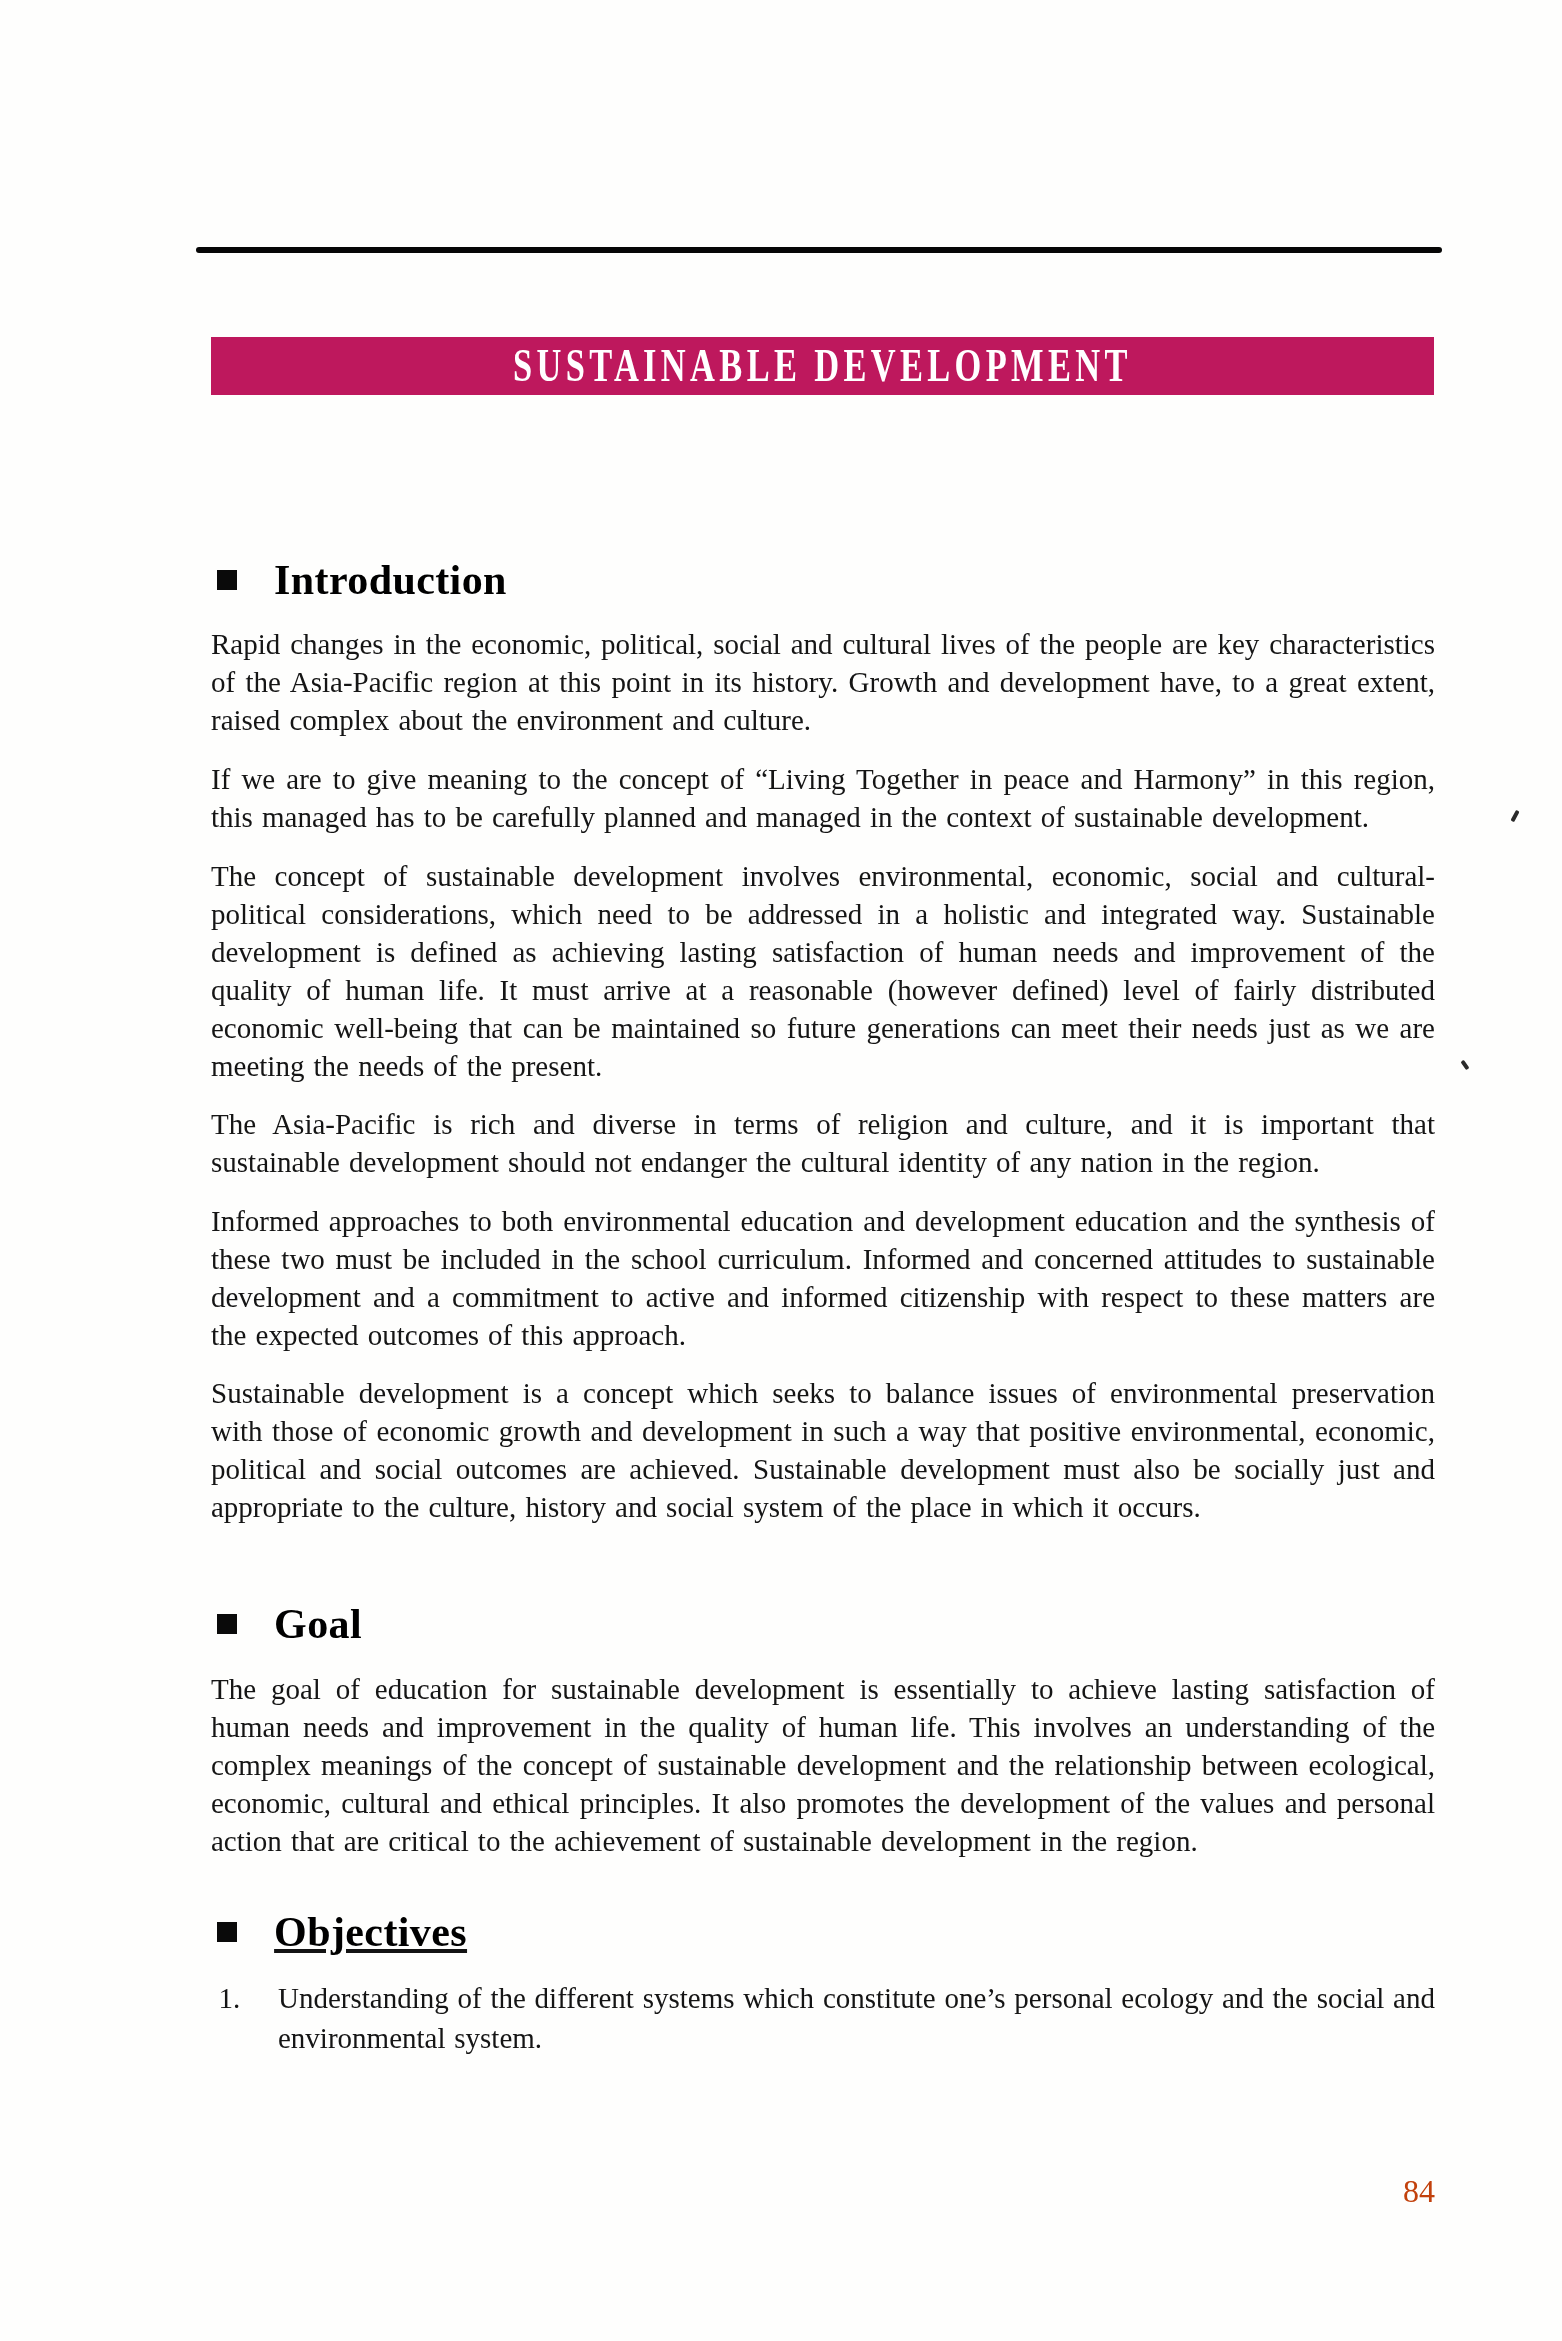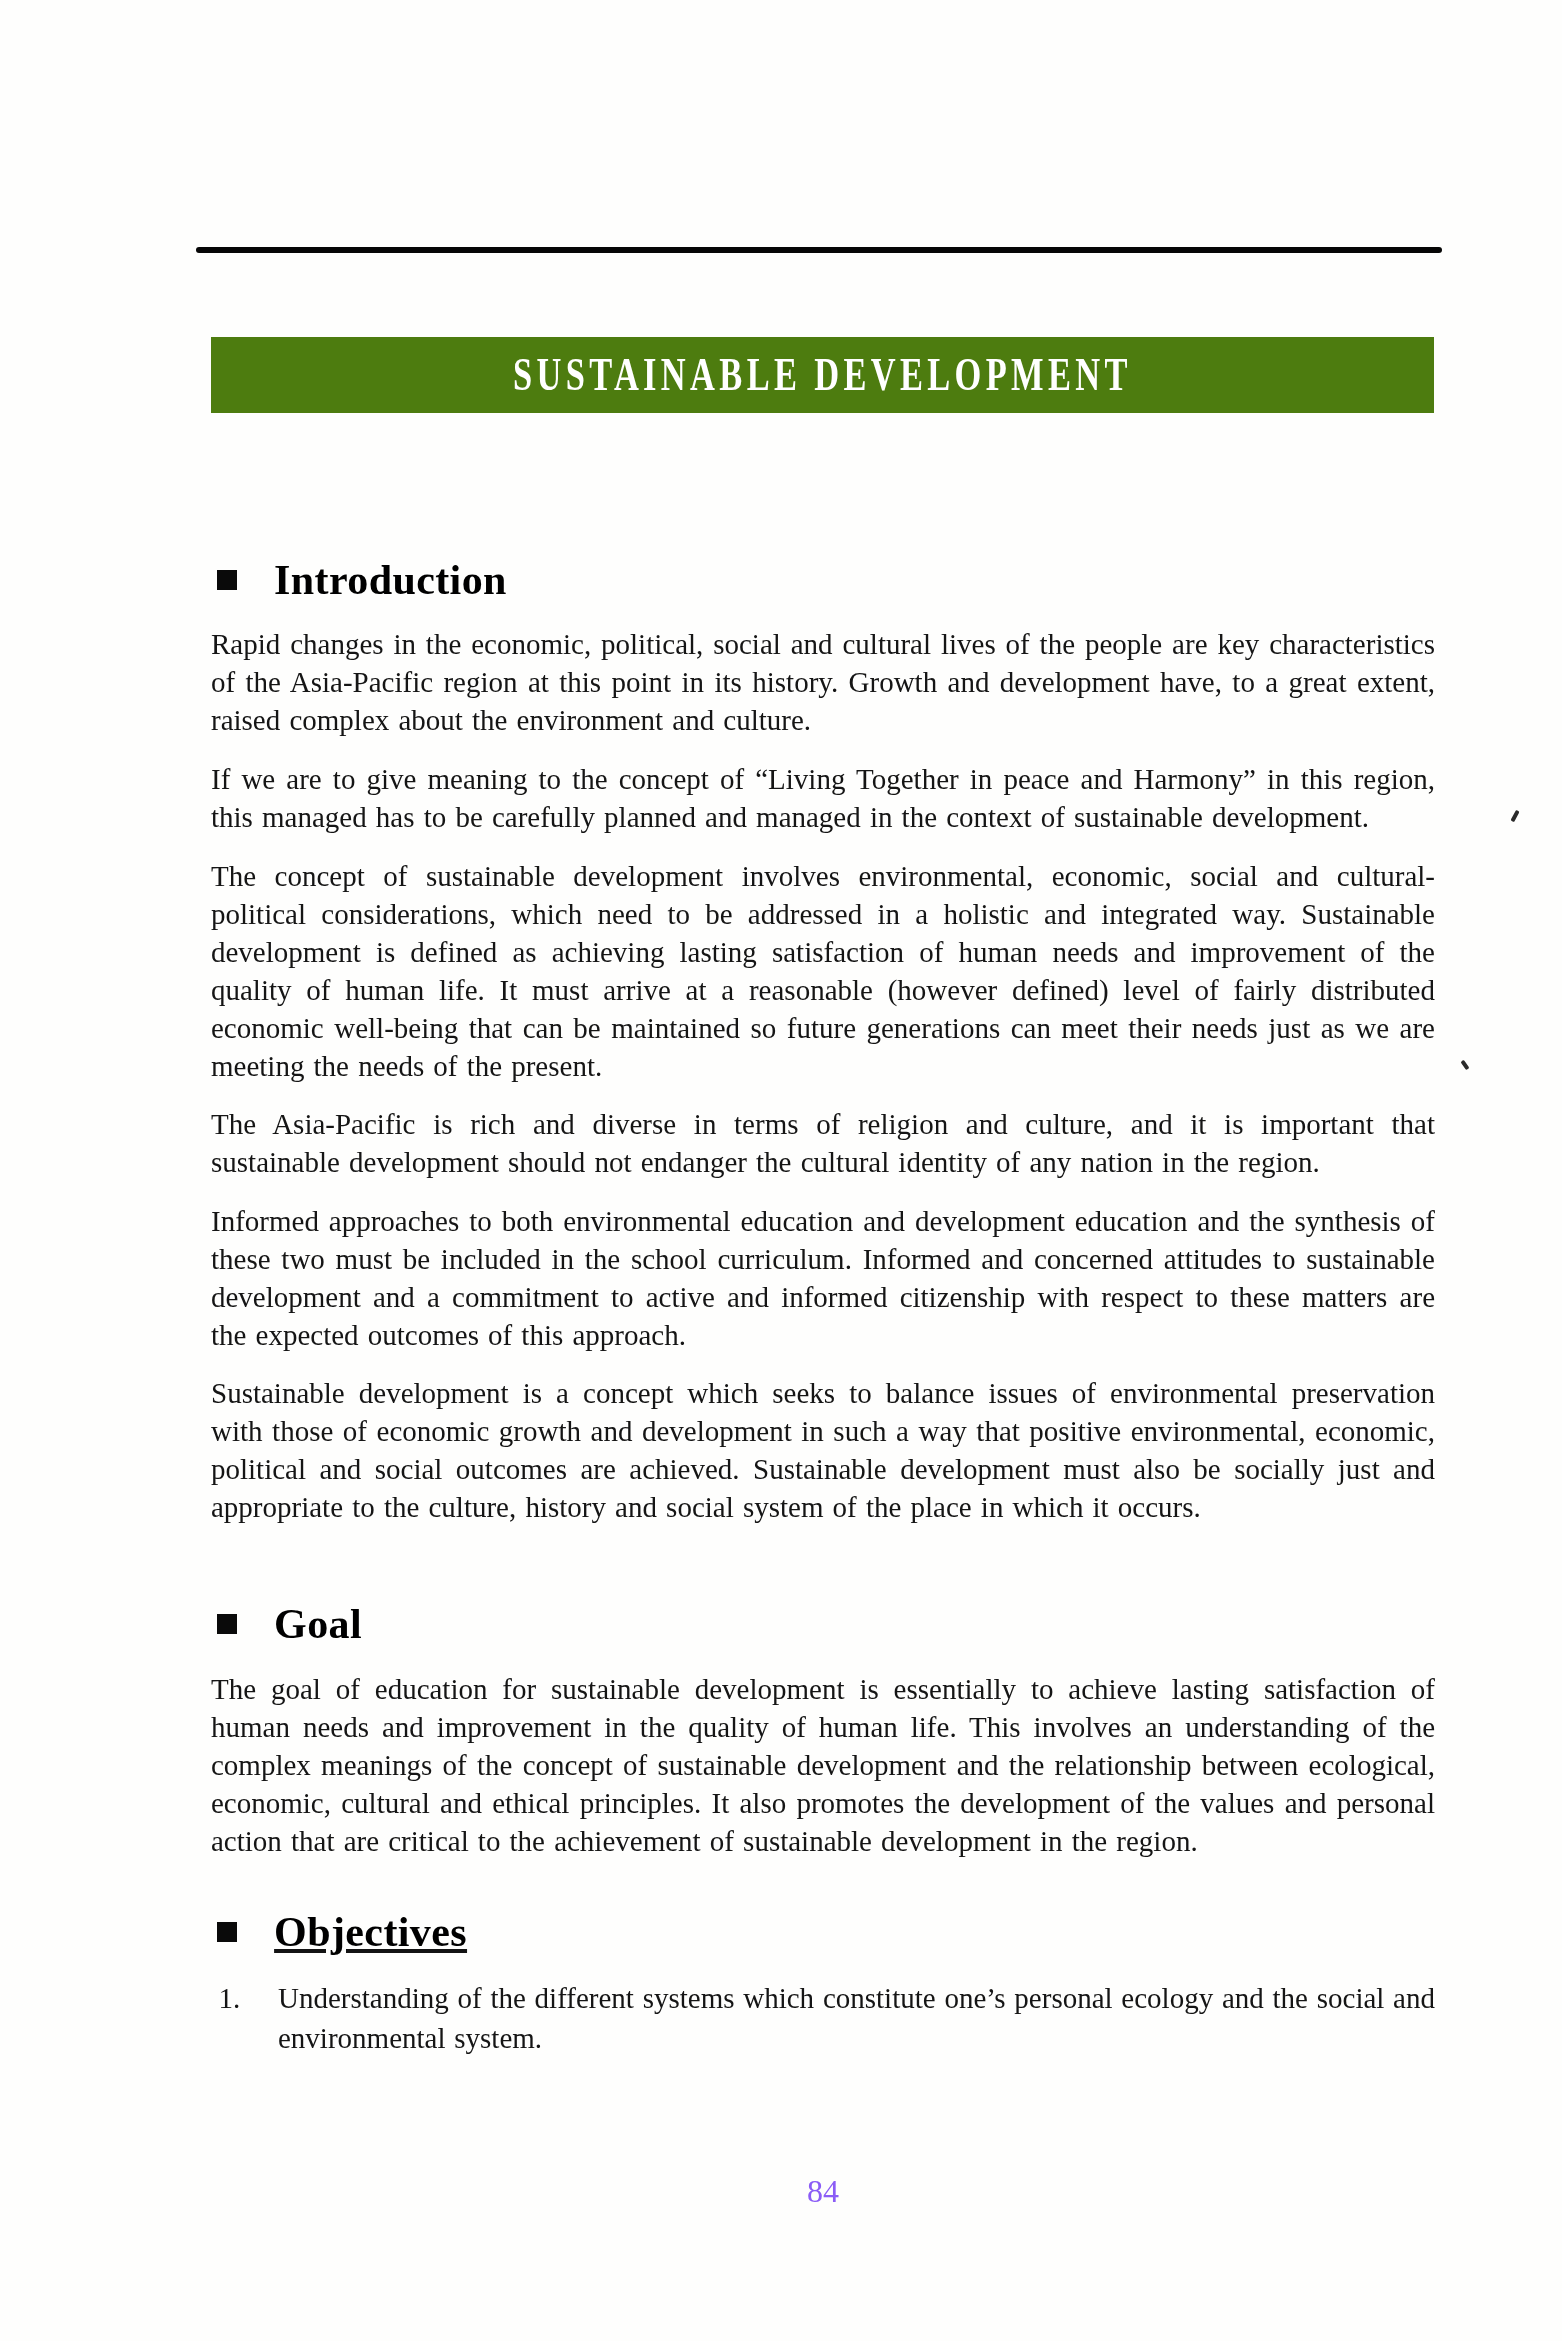--- a/index.html
+++ b/index.html
@@ -46,22 +46,22 @@
     background: #060606;
     border-radius: 3.1px;
   }
 
   
   .banner {
     position: absolute;
     top: 337px;
     left: 211px;
     width: 1223px;
-    height: 76px;
-    background: #4d7c0f;
+    height: 58px;
+    background: #be185d;
     display: flex;
     align-items: center;
     justify-content: center;
   }
   .banner-title {
     color: #ffffff;
     font-weight: bold;
     font-size: 42px;
     letter-spacing: 5.3px;
     transform: scale(0.82, 1.08);
@@ -122,23 +122,23 @@
     text-align: justify;
     word-spacing: 1.5px;
   }
 
   
   .page-number {
     position: absolute;
     top: 2173px;
     left: 211px;
     width: 1224px;
-    text-align: center;
+    text-align: right;
     font-size: 32px;
-    color: #8b5cf6;
+    color: #c2410c;
   }
 
   
   .speck {
     position: absolute;
     background: #2a2a2a;
     border-radius: 1.5px;
   }
   .speck-1 {
     top: 810px; left: 1513px;

